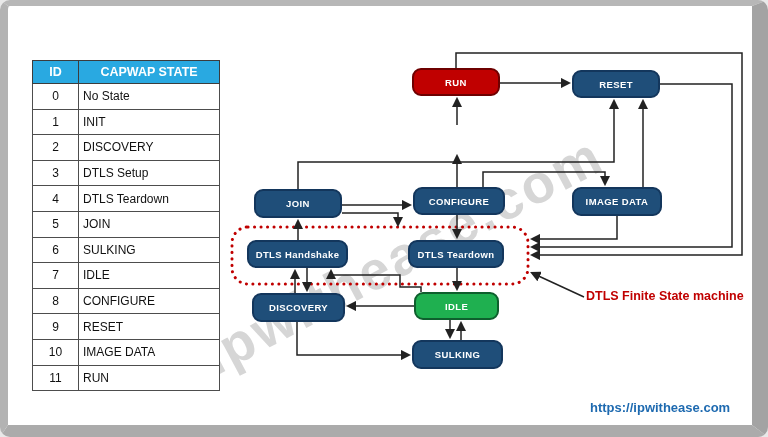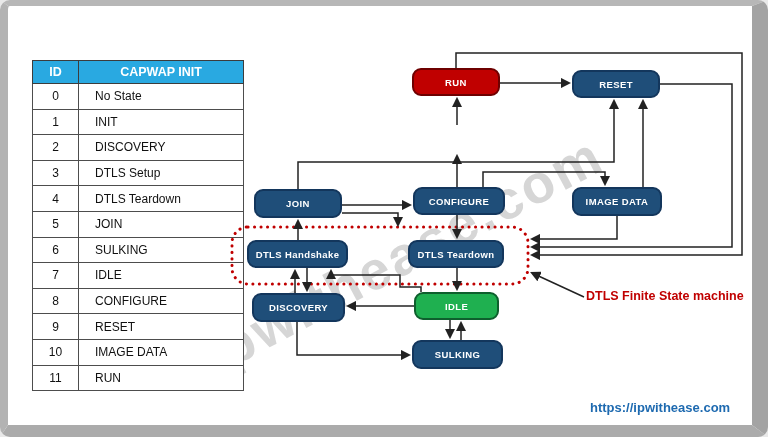--- a/index.html
+++ b/index.html
@@ -10,21 +10,21 @@
   .layer{position:absolute;inset:0;}
   
   .watermark{position:absolute;left:192px;top:332px;transform:rotate(-28deg);
     transform-origin:0 0;font-size:54px;font-weight:bold;letter-spacing:3px;
     color:rgba(130,130,130,.33);white-space:nowrap;pointer-events:none;}
   
   .capwap-table{position:absolute;left:32px;top:60px;border-collapse:collapse;
     font-size:12px;color:#111;}
   .capwap-table th{background:#29a9e1;color:#fff;font-weight:bold;font-size:12.5px;
     border:1px solid #3c3c3c;height:22px;padding:0 6px;}
-  .capwap-table td{border:1px solid #4d4d4d;height:24.6px;background:#fff;padding:0 16px;}
+  .capwap-table td{border:1px solid #4d4d4d;height:24.6px;background:#fff;padding:0 4px;}
   .capwap-table td.id{width:45px;text-align:center;padding:0;}
   .capwap-table td.state{width:132px;text-align:left;}
   
   .node{position:absolute;box-sizing:border-box;border:2px solid #13365c;border-radius:9px;
     color:#fff;font-weight:bold;font-size:9.5px;letter-spacing:.4px;
     display:flex;align-items:center;justify-content:center;text-align:center;}
   svg{position:absolute;inset:0;}
   polyline{fill:none;stroke:#222;stroke-width:1.5;}
   .annotation{position:absolute;font-weight:bold;font-size:12.5px;color:#c00000;white-space:nowrap;}
   .site-url{position:absolute;left:590px;top:400px;font-size:13px;font-weight:bold;color:#1e6ab0;text-align:right;}
@@ -35,21 +35,21 @@
 <div class="frame"></div>
 
 <div class="layer">
 
   <div class="watermark">ipwithease.com</div>
 
   <table class="capwap-table">
     <thead>
       <tr>
           <th>ID</th>
-          <th>CAPWAP INIT</th>
+          <th>CAPWAP STATE</th>
         </tr>
     </thead>
     <tbody>
         <tr>
           <td class="id">0</td>
           <td class="state">No State</td>
         </tr>
         <tr>
           <td class="id">1</td>
           <td class="state">INIT</td>

